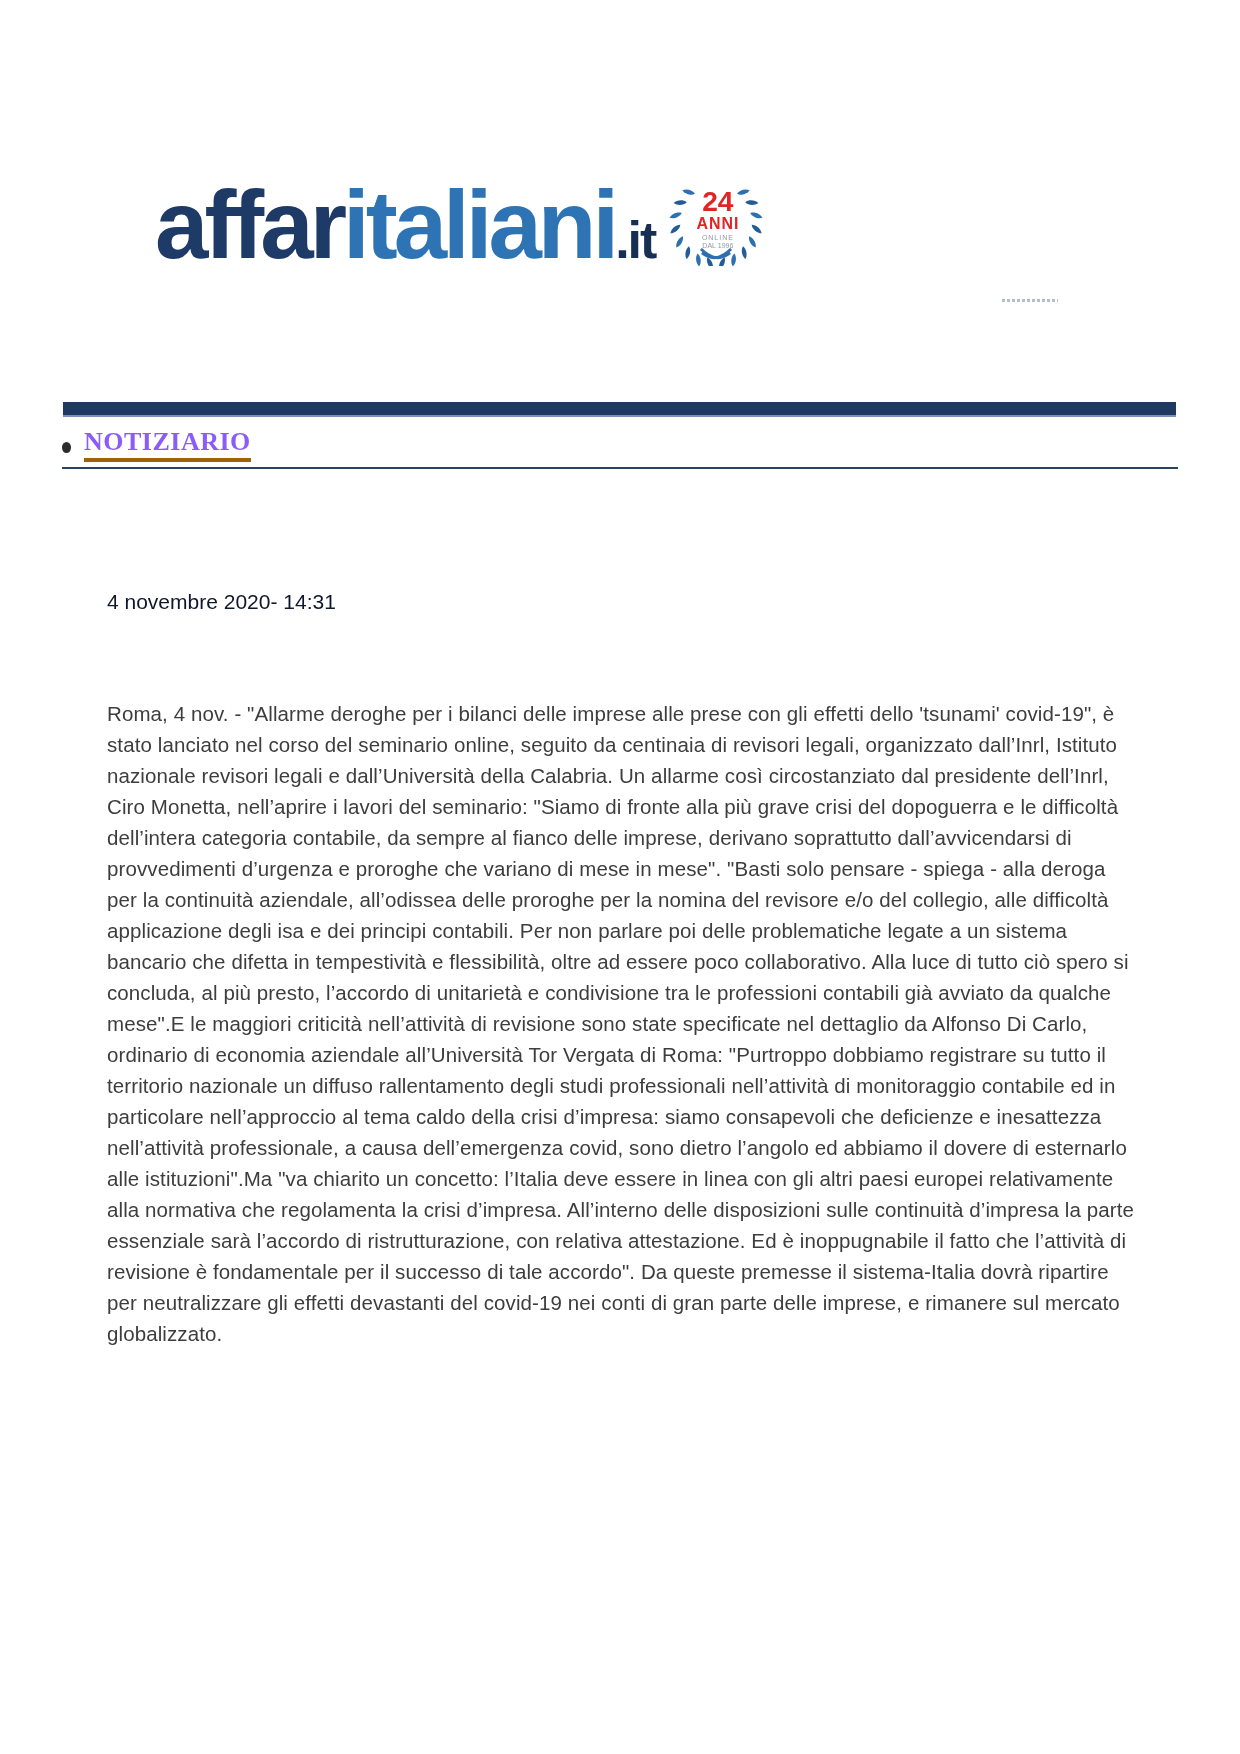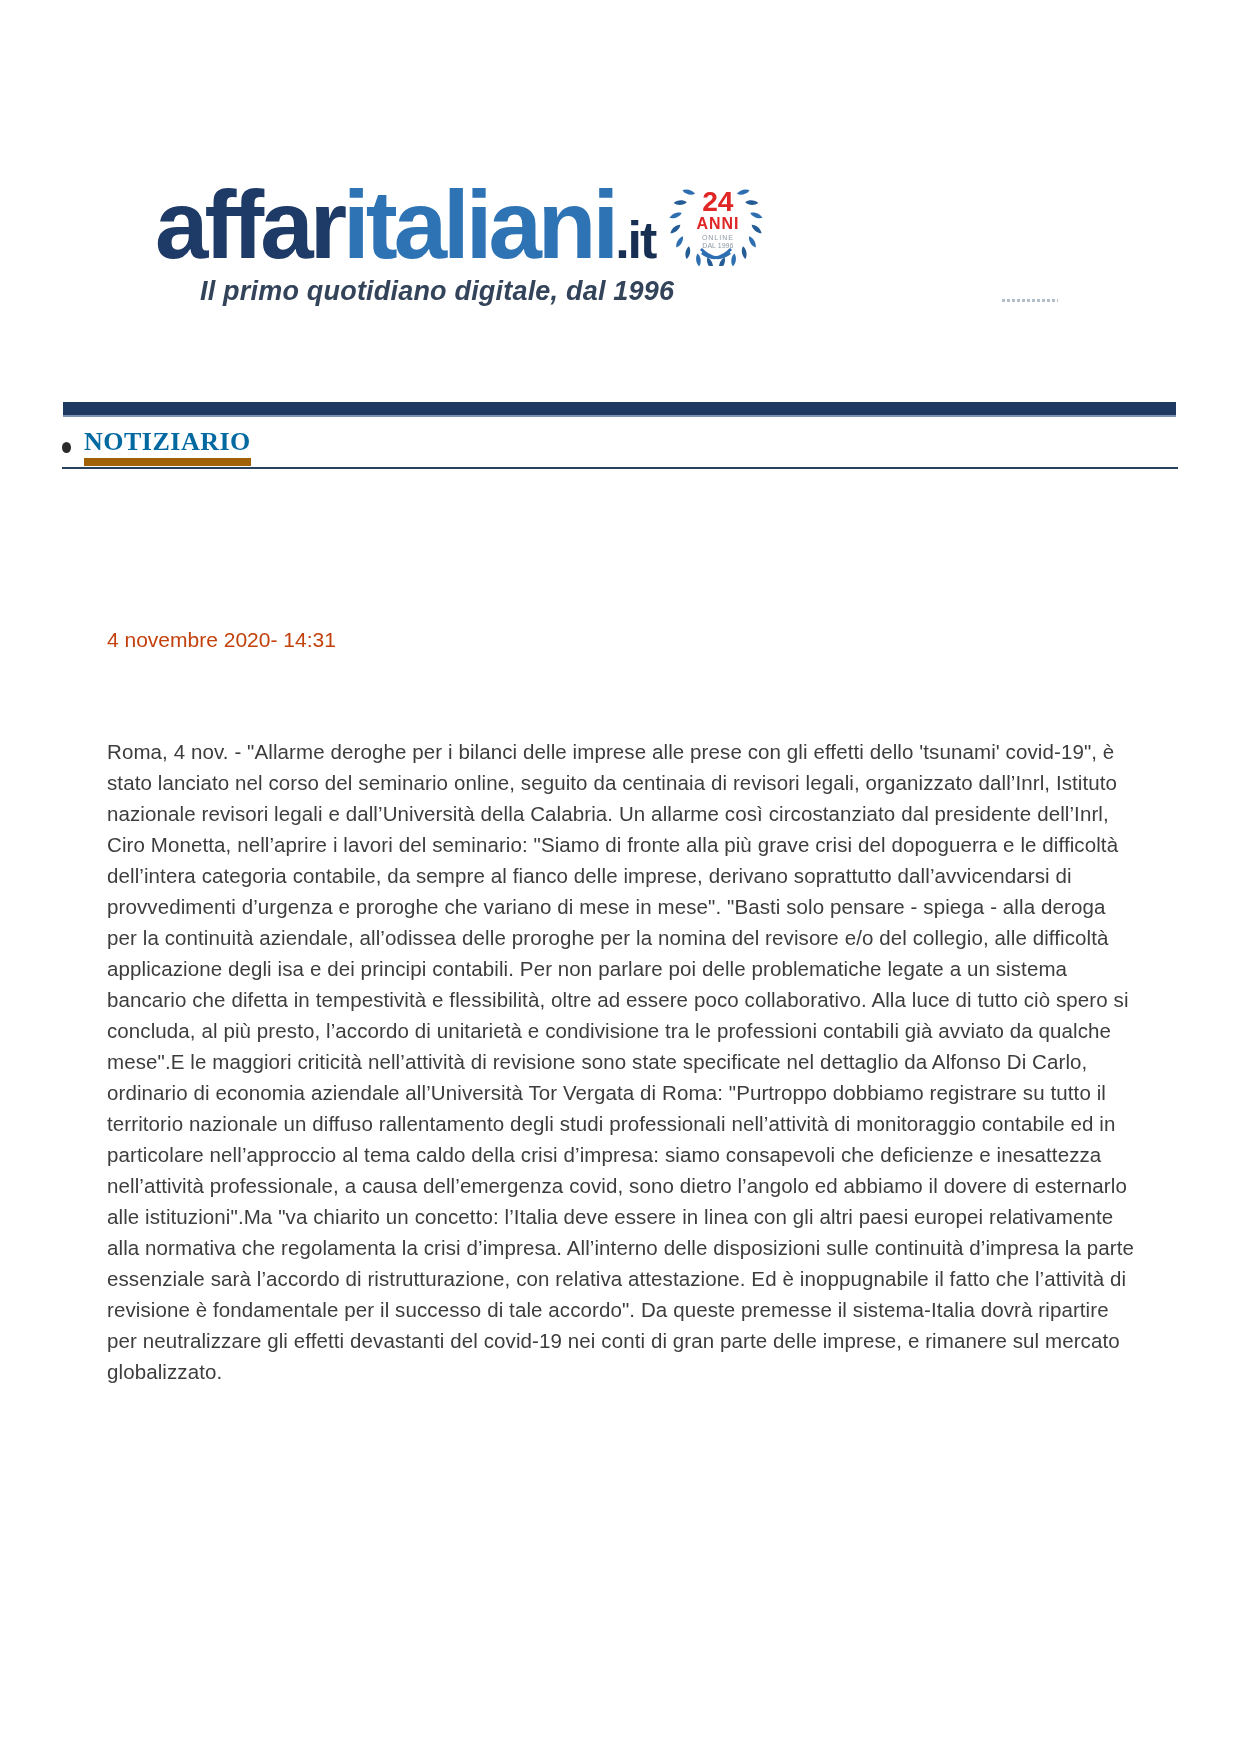--- a/index.html
+++ b/index.html
@@ -54,41 +54,40 @@
   .nav-bullet {
     position:absolute; left:62px; top:442px;
     width:9px; height:11px; border-radius:50%;
     background:#2b2b2b;
   }
   .nav-link {
     position:absolute; left:84px; top:429px;
     font-family:"Liberation Serif", serif;
     font-weight:bold; font-size:26px; line-height:26px;
     letter-spacing:0.5px;
-    color:#0369a1;
+    color:#8b5cf6;
     text-decoration:none;
     padding-bottom:3px;
-    border-bottom:8px solid #a16207;
+    border-bottom:4px solid #a16207;
     display:inline-block;
   }
   .nav-line {
     position:absolute; left:62px; top:467px;
     width:1116px; height:2px;
     background:#27415f;
   }
 
   
   .article {
     position:absolute; left:107px; top:590px;
     width:1030px;
   }
   .article-date {
     font-size:21px; line-height:24px;
-    color:#c2410c;
-    margin-top:38px;
+    color:#0f172a;
   }
   .article-title {
     margin-top:8px;
     max-width:910px;
     font-size:37px; line-height:55px;
     font-weight:bold; letter-spacing:-0.5px;
     color:#3a3a3a;
   }
   .article-body {
     margin-top:84px;
@@ -131,21 +130,20 @@
         <path d="M35 86 Q50 98 66 82" fill="none" stroke="#2d6fb0" stroke-width="3"></path>
         <path d="M65 86 Q50 98 34 82" fill="none" stroke="#2d6fb0" stroke-width="3"></path>
       </g>
       <text x="52" y="42" text-anchor="middle" font-family="Liberation Sans, sans-serif" font-weight="bold" font-size="30" fill="#e02525">24</text>
       <text x="52" y="61" text-anchor="middle" font-family="Liberation Sans, sans-serif" font-weight="bold" font-size="17" letter-spacing="1" fill="#e02525">ANNI</text>
       <text x="52" y="72" text-anchor="middle" font-family="Liberation Sans, sans-serif" font-size="7.5" letter-spacing="1" fill="#8e9aa6">ONLINE</text>
       <text x="52" y="81" text-anchor="middle" font-family="Liberation Sans, sans-serif" font-size="7.5" fill="#8e9aa6">DAL 1996</text>
     </svg>
   </div>
 
-  <div class="tagline">Il primo quotidiano digitale, dal 1996</div>
 
   <div class="fine-print"></div>
 
   <div class="top-bar"></div>
 
   <div class="nav-bullet"></div>
   <a class="nav-link" href="#">NOTIZIARIO</a>
   <div class="nav-line"></div>
 
   <div class="article">

